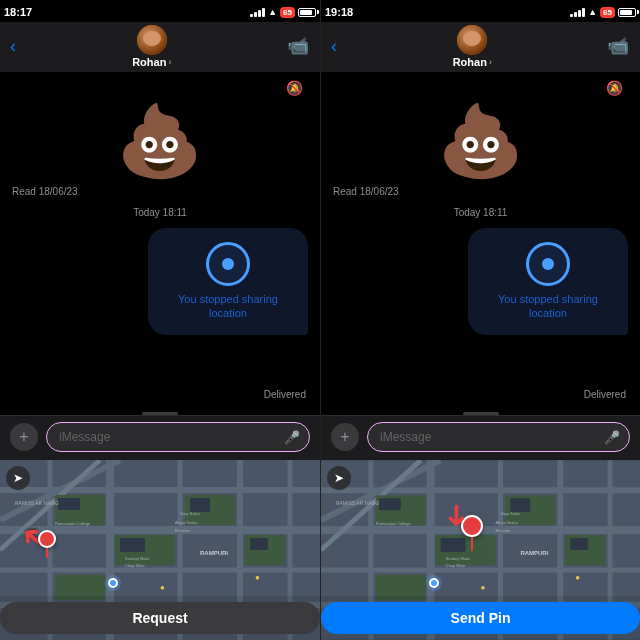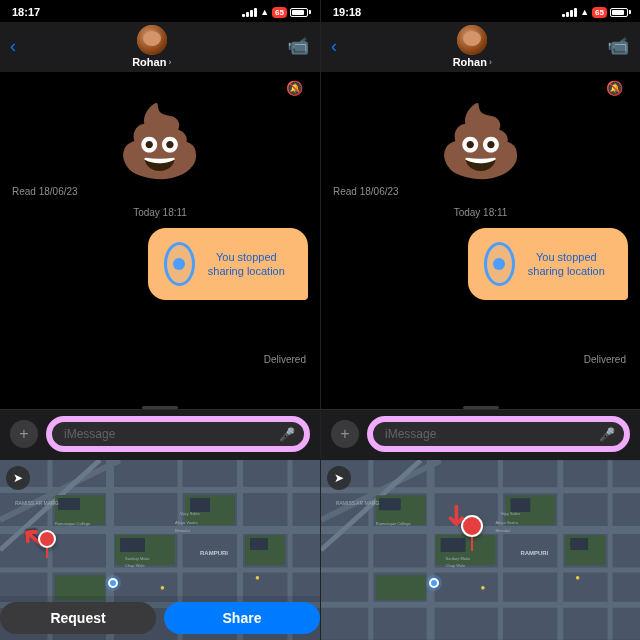--- a/index.html
+++ b/index.html
@@ -24,21 +24,21 @@
 
     .phone-panel + .phone-panel {
       border-left: 1px solid #222;
     }
 
     
     .status-bar {
       display: flex;
       justify-content: space-between;
       align-items: center;
-      padding: 4px 12px 2px;
+      padding: 4px 4px 2px;
       height: 22px;
       background: #000;
     }
     .status-time {
       color: #fff;
       font-size: 11px;
       font-weight: 600;
     }
     .status-icons {
       display: flex;
@@ -176,25 +176,26 @@
       color: #8e8e93;
       font-size: 10px;
       margin: 4px 0;
     }
 
     .location-bubble {
       display: flex;
       justify-content: flex-end;
     }
     .location-bubble-inner {
-      background: #fdba74;
+      background: #0f172a;
       border-radius: 18px 18px 4px 18px;
       padding: 14px 16px;
       max-width: 160px;
       display: flex;
+      flex-direction: column;
       align-items: center;
       gap: 6px;
     }
     .location-ring {
       width: 44px; height: 44px;
       border-radius: 50%;
       border: 3px solid #4a9eff;
       display: flex;
       align-items: center;
       justify-content: center;
@@ -235,27 +236,27 @@
       background: #3a3a3c;
       display: flex; align-items: center; justify-content: center;
       color: #8e8e93;
       font-size: 16px;
       font-weight: 300;
       flex-shrink: 0;
     }
     .message-input {
       flex: 1;
       background: #2c2c2e;
-      border: 6px solid #f0abfc;
+      border: 1px solid #f0abfc;
       border-radius: 18px;
       padding: 6px 32px 6px 12px;
       color: #8e8e93;
       font-size: 13px;
       position: relative;
-      height: 36px;
+      height: 30px;
       display: flex;
       align-items: center;
     }
     .input-text { font-size: 12px; color: #636366; }
     .mic-btn {
       position: absolute;
       right: 8px;
       color: #8e8e93;
       font-size: 13px;
     }
@@ -493,21 +494,20 @@
     <div class="blue-dot" style="top:118px; left:108px;"></div>
 
     
     <div class="compass-btn" style="top:6px; left:6px;">
       <span>➤</span>
     </div>
 
     
     <div class="map-overlay">
       <button class="map-btn map-btn-request">Request</button>
-      <button class="map-btn map-btn-share">Share</button>
     </div>
   </div>
 
 </div>
 
 <div class="phone-panel">
 
   <div class="status-bar">
     <span class="status-time">19:18</span>
     <div class="status-icons">
@@ -627,15 +627,18 @@
 
     
     <div class="blue-dot" style="top:118px; left:108px;"></div>
 
     
     <div class="compass-btn" style="top:6px; left:6px;">
       <span>➤</span>
     </div>
 
     
+    <div class="map-overlay">
+      <button class="map-btn map-btn-send">Send Pin</button>
+    </div>
   </div>
 
 </div>
 
 </body></html>

